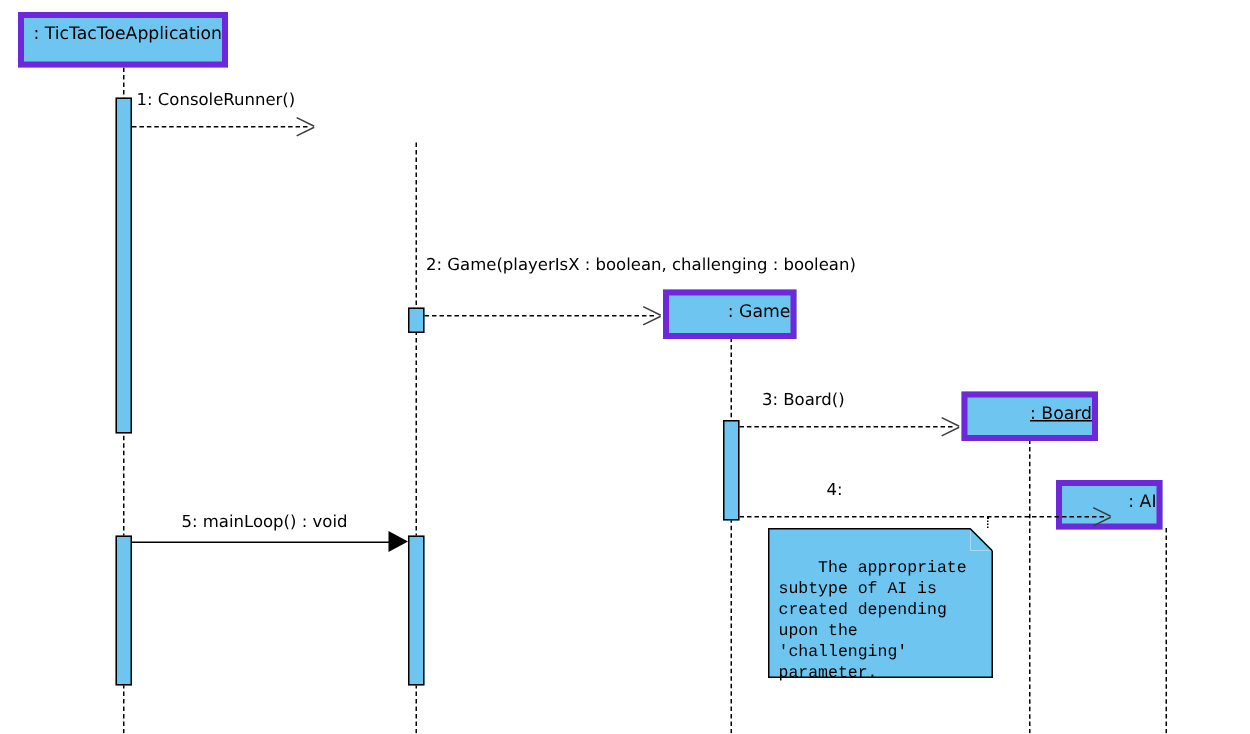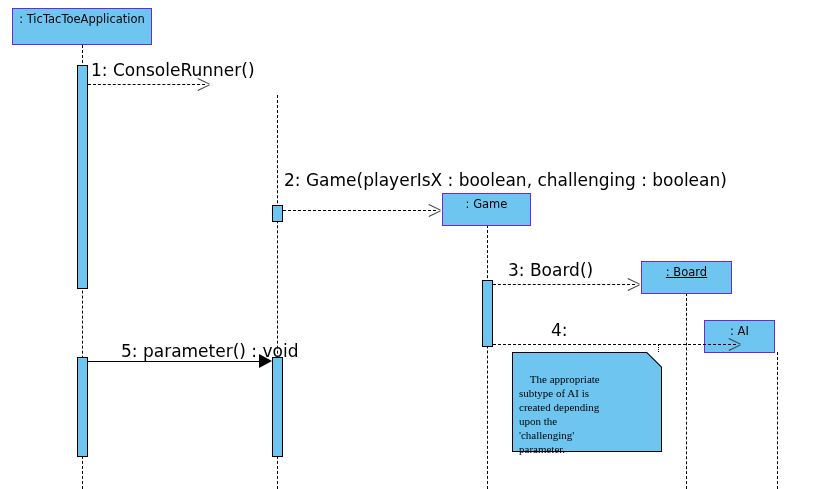--- a/index.html
+++ b/index.html
@@ -16,24 +16,24 @@
     width: 833px;
     height: 489px;
     background: #ffffff;
     overflow: hidden;
   }
   
   .obj-box {
     position: absolute;
     box-sizing: border-box;
     background: #6EC6F0;
-    border: 1px solid #6d28d9;
+    border: 4px solid #6d28d9;
     color: #000000;
     font-size: 11.5px;
-    text-align: center;
+    text-align: right;
     line-height: 1.2;
     padding-top: 4px;
     font-family: "DejaVu Sans", sans-serif;
   }
   
   .lifeline {
     position: absolute;
     width: 0;
     border-left: 1px dashed #000000;
   }
@@ -48,21 +48,21 @@
   .msg-line {
     position: absolute;
     height: 0;
     border-top: 1px dashed #000000;
   }
   .msg-line.solid {
     border-top: 1px solid #000000;
   }
   .msg-label {
     position: absolute;
-    font-size: 17px;
+    font-size: 11px;
     color: #000000;
     white-space: nowrap;
     font-family: "DejaVu Sans", sans-serif;
   }
   
   .arrow-open {
     position: absolute;
     width: 12px;
     height: 14px;
   }
@@ -93,21 +93,21 @@
     border-top: 7px solid transparent;
     border-bottom: 7px solid transparent;
     border-left: 13px solid #000000;
   }
   
   .note {
     position: absolute;
     box-sizing: border-box;
     background: #6EC6F0;
     border: 1px solid #000000;
-    font-family: Liberation Serif, serif;
+    font-family: Liberation Mono, monospace;
     font-size: 11px;
     line-height: 14px;
     color: #000000;
     padding: 5px 6px 4px 6px;
     white-space: pre;
   }
   .note-fold-line {
     position: absolute;
     height: 0;
     width: 22px;
@@ -167,21 +167,21 @@
   <div class="msg-label" style="left:508px; top:260px;">3: Board()</div>
   <div class="msg-line" style="left:493px; top:284px; width:142px;"></div>
   <div class="arrow-open" style="left:628px; top:277px;"></div>
 
   <div class="msg-label" style="left:551px; top:320px;">4:</div>
   <div class="msg-line" style="left:493px; top:344px; width:243px;"></div>
   <div class="arrow-open" style="left:729px; top:337px;"></div>
 
   <div class="note-anchor" style="left:658px; top:344px; height:12px;"></div>
 
-  <div class="msg-label" style="left:121px; top:341px;">5: parameter() : void</div>
+  <div class="msg-label" style="left:121px; top:341px;">5: mainLoop() : void</div>
   <div class="msg-line solid" style="left:88px; top:361px; width:172px;"></div>
   <div class="arrow-filled" style="left:259px; top:354px;"></div>
 
   <div class="note" style="left:512px; top:352px; width:150px; height:100px;">
     <span>The appropriate
 subtype of AI is
 created depending
 upon the
 'challenging'
 parameter.</span>

